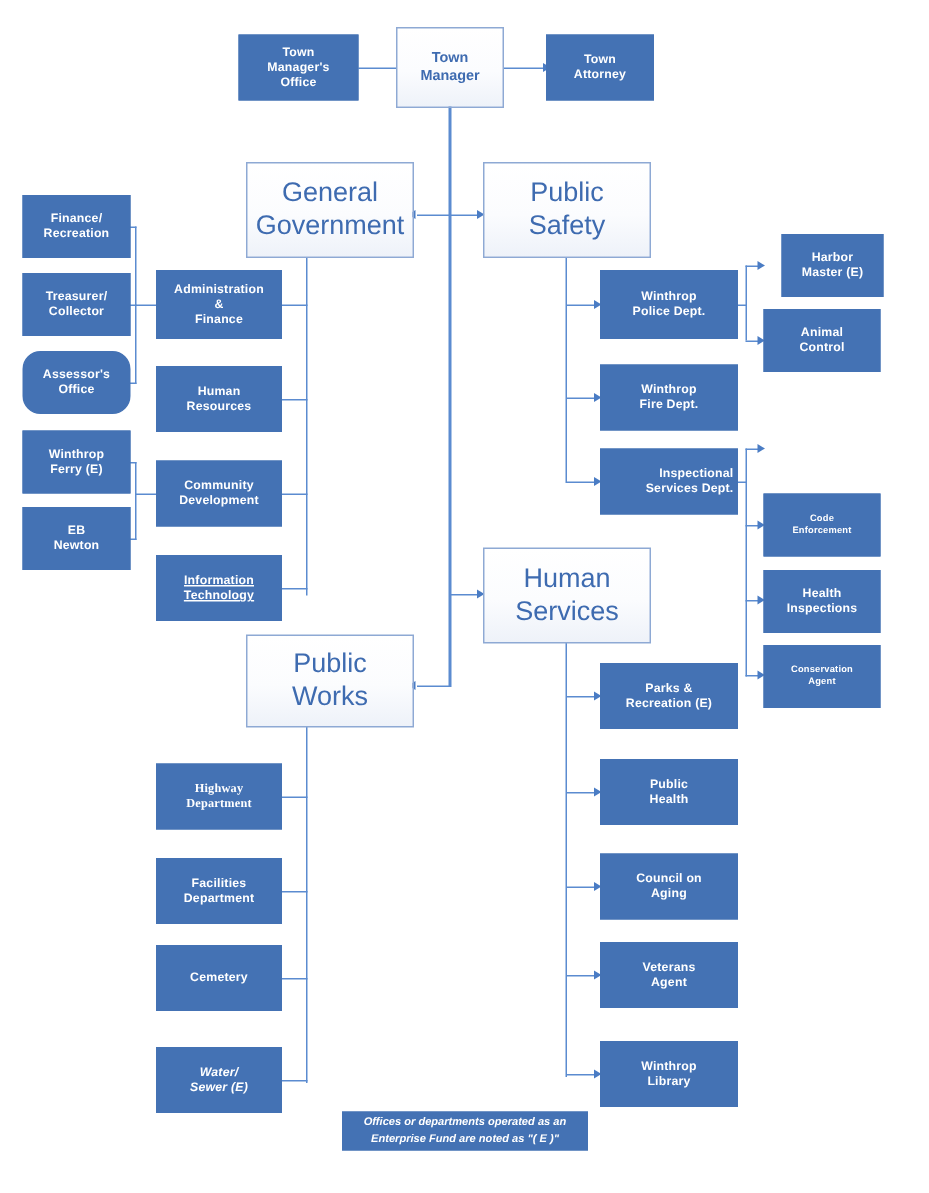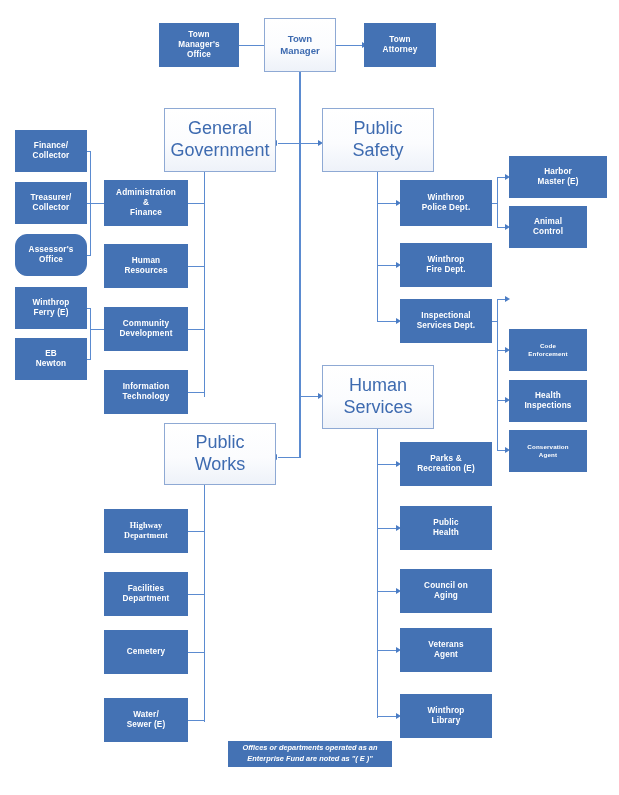--- a/index.html
+++ b/index.html
@@ -243,28 +243,28 @@
 Finance</span>
   </div>
   <div class="node solid" style="left:104px; top:244px; width:84px; height:44px;">
     <span class="txt">Human
 Resources</span>
   </div>
   <div class="node solid" style="left:104px; top:307px; width:84px; height:44px;">
     <span class="txt">Community
 Development</span>
   </div>
-  <div class="node solid" style="left:104px; top:370px; width:84px; height:44px;">
+  <div class="node solid" style="left:104px; top:370px; width:84px; height:44px;text-decoration:underline;">
     <span class="txt">Information
 Technology</span>
   </div>
 
   <div class="node solid" style="left:15px; top:130px; width:72px; height:42px;">
     <span class="txt">Finance/
-Collector</span>
+Recreation</span>
   </div>
   <div class="node solid" style="left:15px; top:182px; width:72px; height:42px;justify-content:center;">
     <span class="txt">Treasurer/
 Collector</span>
   </div>
   <div class="node solid" style="left:15px; top:234px; width:72px; height:42px;border-radius:12px;">
     <span class="txt">Assessor's
 Office</span>
   </div>
   <div class="node solid" style="left:15px; top:287px; width:72px; height:42px;">
@@ -277,26 +277,26 @@
   </div>
 
   <div class="node solid" style="left:400px; top:180px; width:92px; height:46px;">
     <span class="txt">Winthrop
 Police Dept.</span>
   </div>
   <div class="node solid" style="left:400px; top:243px; width:92px; height:44px;">
     <span class="txt">Winthrop
 Fire Dept.</span>
   </div>
-  <div class="node solid" style="left:400px; top:299px; width:92px; height:44px;">
+  <div class="node solid" style="left:400px; top:299px; width:92px; height:44px;text-align:right;">
     <span class="txt">Inspectional
 Services Dept.</span>
   </div>
 
-  <div class="node solid" style="left:509px; top:156px; width:98px; height:42px;">
+  <div class="node solid" style="left:521px; top:156px; width:68px; height:42px;">
     <span class="txt">Harbor
 Master (E)</span>
   </div>
   <div class="node solid" style="left:509px; top:206px; width:78px; height:42px;">
     <span class="txt">Animal
 Control</span>
   </div>
   <div class="node solid tiny" style="left:509px; top:329px; width:78px; height:42px;">
     <span class="txt">Code
 Enforcement</span>
@@ -335,21 +335,21 @@
     <span class="txt">Highway
 Department</span>
   </div>
   <div class="node solid" style="left:104px; top:572px; width:84px; height:44px;">
     <span class="txt">Facilities
 Department</span>
   </div>
   <div class="node solid" style="left:104px; top:630px; width:84px; height:44px;">
     <span class="txt">Cemetery</span>
   </div>
-  <div class="node solid" style="left:104px; top:698px; width:84px; height:44px;">
+  <div class="node solid" style="left:104px; top:698px; width:84px; height:44px;font-style:italic;">
     <span class="txt">Water/
 Sewer (E)</span>
   </div>
 
   <div id="footnote" style="left:228px; top:741px; width:164px; height:26px;">
     <span class="txt">Offices or departments operated as an
 Enterprise Fund are noted as "( E )"</span>
   </div>
 
 </div>

